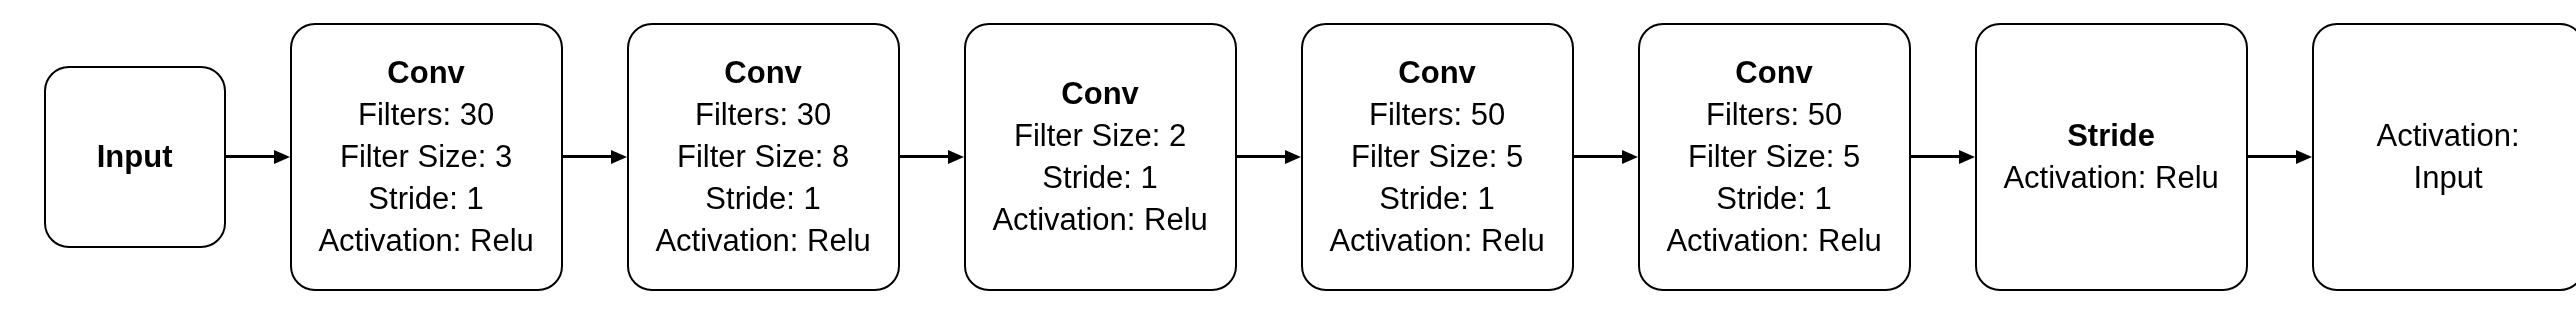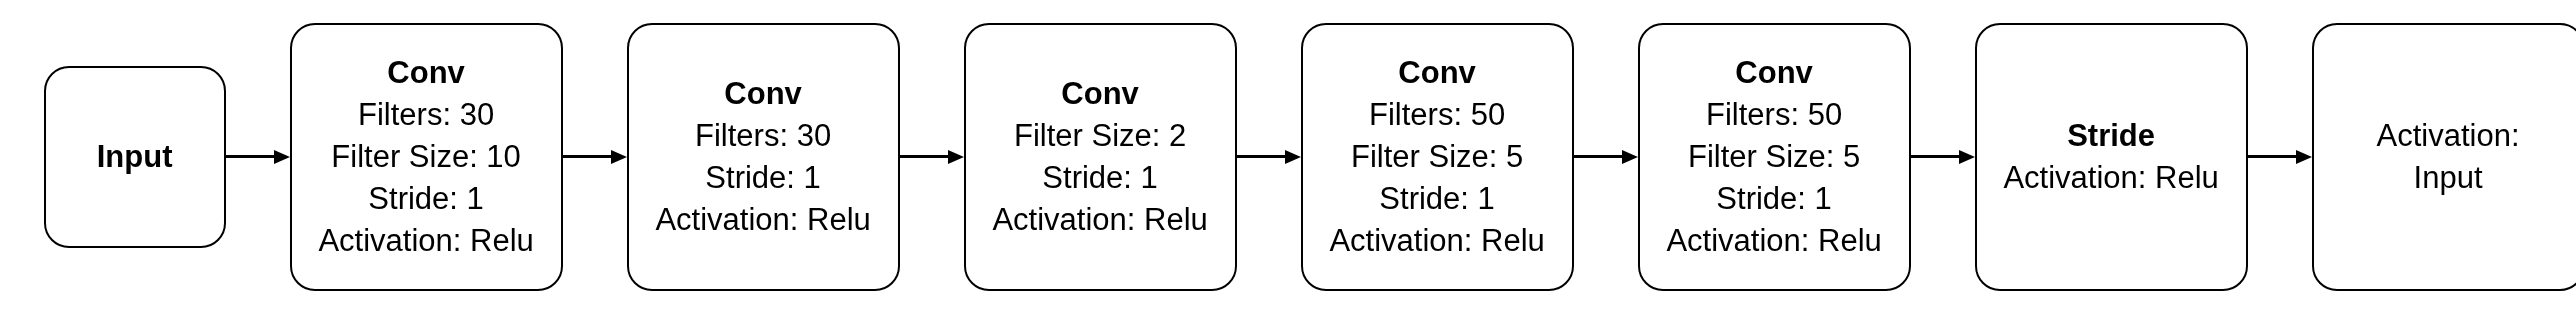--- a/index.html
+++ b/index.html
@@ -80,33 +80,34 @@
   </div>
 
   <div class="arrow">
     <span class="arrow-line"></span>
     <span class="arrow-head"></span>
   </div>
 
   <div class="node node-layer">
     <div class="node-title">Conv</div>
     <div class="node-line">Filters: 30</div>
-    <div class="node-line">Filter Size: 10</div>
+    <div class="node-line">Filter Size: 3</div>
     <div class="node-line">Stride: 1</div>
     <div class="node-line">Activation: Relu</div>
   </div>
 
   <div class="arrow">
     <span class="arrow-line"></span>
     <span class="arrow-head"></span>
   </div>
 
   <div class="node node-layer">
     <div class="node-title">Conv</div>
     <div class="node-line">Filters: 30</div>
+    <div class="node-line">Filter Size: 8</div>
     <div class="node-line">Stride: 1</div>
     <div class="node-line">Activation: Relu</div>
   </div>
 
   <div class="arrow">
     <span class="arrow-line"></span>
     <span class="arrow-head"></span>
   </div>
 
   <div class="node node-layer">

